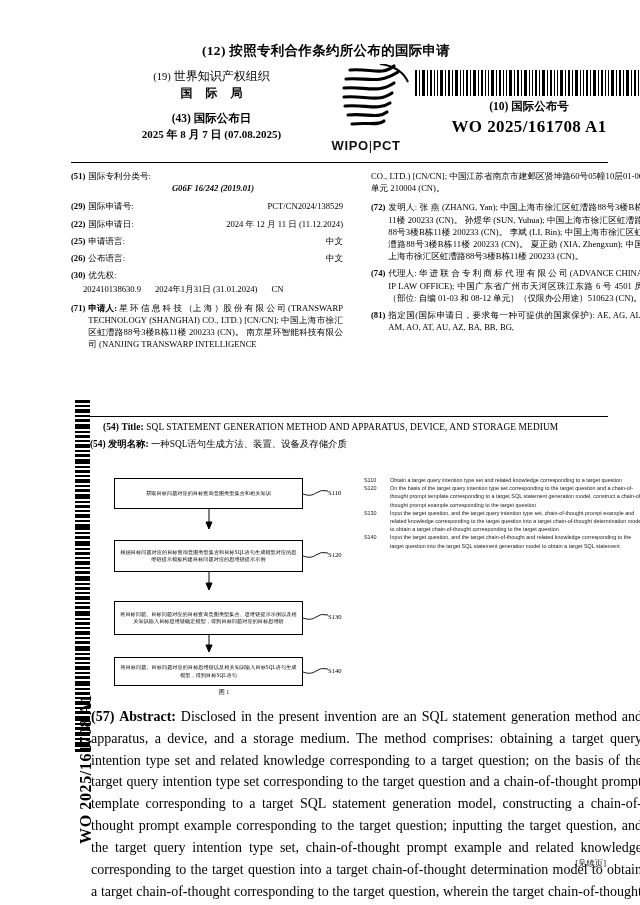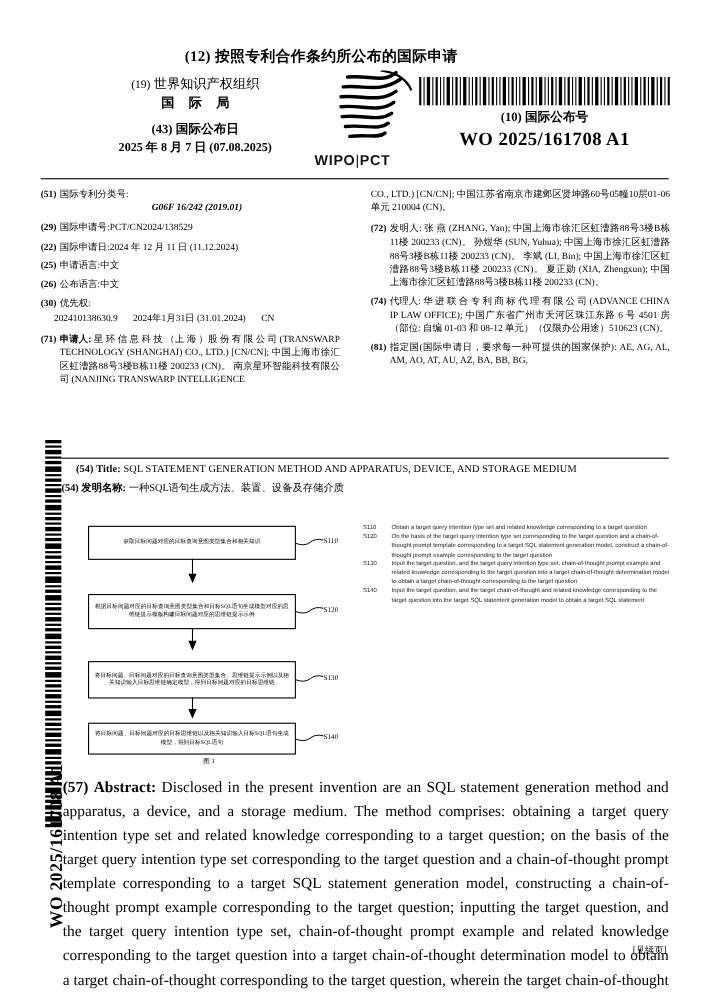--- a/index.html
+++ b/index.html
@@ -4,63 +4,63 @@
 <style>
   html,body{margin:0;padding:0;}
   body{
     width:640px;height:905px;
     background:#ffffff;
     font-family:"Liberation Serif", serif;
     color:#000;
     position:relative;
     overflow:hidden;
   }
-  .page{position:absolute;inset:0;}
+  .page{position:absolute;inset:0;margin-left:34px;}
 
   
   .header{position:absolute;left:0;right:0;top:42px;height:120px;}
   .hdr-title{
     position:absolute;left:168px;top:0;width:420px;
     font-size:13.5px;font-weight:bold;letter-spacing:.3px;
   }
   .wipo-left{
     position:absolute;left:70px;top:26px;width:215px;text-align:center;
     line-height:1.45;
   }
   .wipo-left .l1{font-size:12px;font-weight:normal;}
   .wipo-left .l1 .num{font-size:10.5px;}
   .wipo-left .l2{font-size:12px;font-weight:bold;letter-spacing:5px;padding-left:5px;}
   .wipo-left .l3{font-size:11.5px;font-weight:bold;margin-top:7px;}
   .wipo-left .l4{font-size:11px;font-weight:bold;margin-top:1px;}
 
   .logo{position:absolute;left:286px;top:22px;width:92px;height:98px;}
   .logo svg{display:block;}
   .logo .wipotext{
-    position:absolute;left:0;top:74px;width:92px;text-align:left;
+    position:absolute;left:0;top:74px;width:92px;text-align:center;
     font-family:"Liberation Sans",sans-serif;font-weight:bold;font-size:13px;
     letter-spacing:.6px;color:#111;
   }
   .logo .wipotext .bar{font-weight:normal;}
 
   .barcode{position:absolute;left:381px;top:28px;width:228px;height:26px;}
   .pubno{position:absolute;left:381px;top:57px;width:228px;text-align:center;}
   .pubno .lbl{font-size:11.5px;font-weight:bold;}
   .pubno .val{font-size:17px;font-weight:bold;letter-spacing:.4px;margin-top:3px;}
 
   .rule{position:absolute;left:37px;right:32px;height:1px;background:#000;}
 
   
   .biblio{position:absolute;left:37px;top:170px;width:572px;font-size:8.6px;line-height:1.42;}
   .col{position:absolute;top:0;width:272px;}
   .col.left{left:0;}
   .col.right{left:300px;}
   .fld{display:flex;margin-bottom:5px;}
   .fld .code{font-weight:bold;white-space:nowrap;margin-right:3px;}
   .fld .body{flex:1;}
-  .row2{display:flex;justify-content:flex-start;}
+  .row2{display:flex;justify-content:space-between;}
   .ipc{font-style:italic;font-weight:bold;padding-left:12px;}
   .tight{margin-bottom:2px;}
   .just{text-align:justify;}
   .b{font-weight:bold;}
   .prio{padding-left:12px;display:flex;gap:14px;}
 
   
   .titlerule{position:absolute;left:56px;right:32px;background:#000;height:1px;}
   .titleblock{position:absolute;left:56px;top:420px;width:553px;font-size:9.4px;line-height:1.7;}
   .titleblock .t-en{letter-spacing:.1px;padding-left:13px;}

